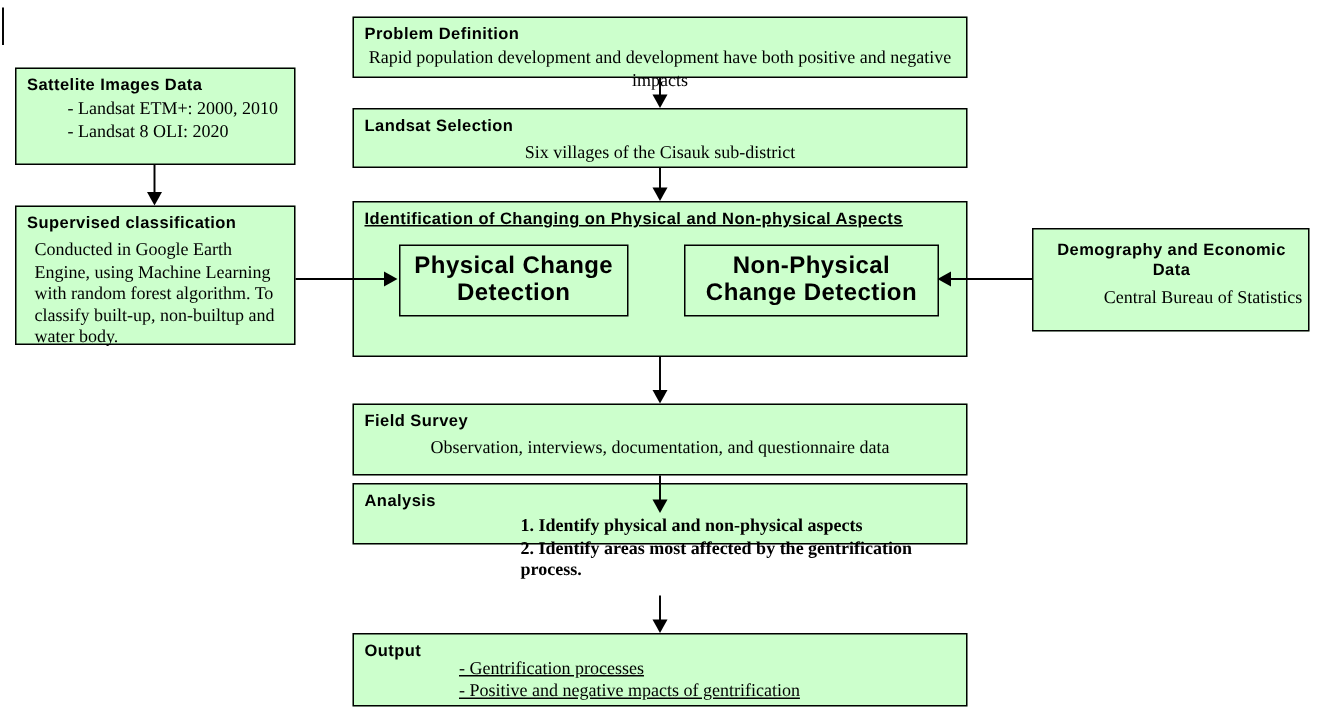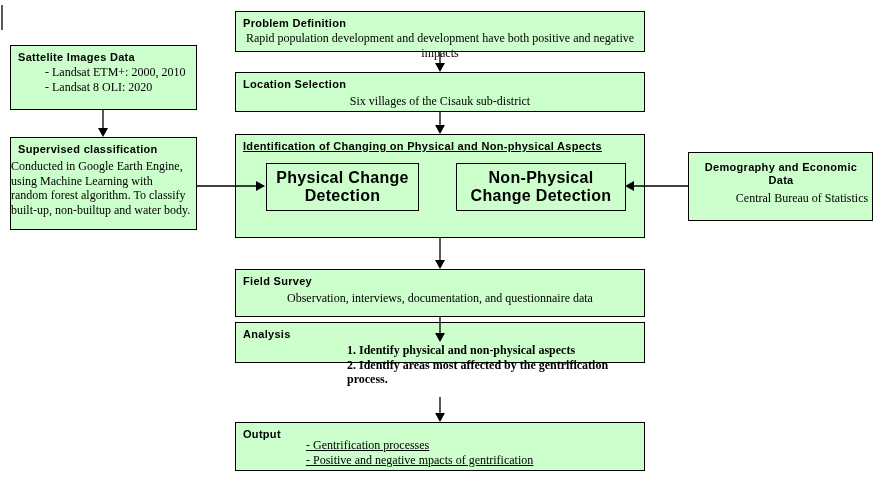--- a/index.html
+++ b/index.html
@@ -66,35 +66,35 @@
 <body>
 
 <div id="canvas">
 
   <div class="box z1" style="left:235px; top:11px; width:410px; height:41px;">
     <div class="title">Problem Definition</div>
     <div class="body-text centered" style="margin-top:1px;">Rapid population development and development have both positive and negative impacts</div>
   </div>
 
   <div class="box z1" style="left:235px; top:72px; width:410px; height:40px;">
-    <div class="title">Location Selection</div>
+    <div class="title">Landsat Selection</div>
     <div class="body-text centered" style="margin-top:3px;">Six villages of the Cisauk sub-district</div>
   </div>
 
   <div class="box z1" style="left:10px; top:45px; width:187px; height:65px;">
     <div class="title">Sattelite Images Data</div>
     <div class="body-text" style="padding-left:34px; margin-top:1px;">
       <div>- Landsat ETM+: 2000, 2010</div>
       <div>- Landsat 8 OLI: 2020</div>
     </div>
   </div>
 
   <div class="box z1" style="left:10px; top:137px; width:187px; height:93px;">
     <div class="title">Supervised classification</div>
-    <div class="body-text" style="padding:3px 5px 0 0;">Conducted in Google Earth Engine, using Machine Learning with random forest algorithm. To classify built-up, non-builtup and water body.</div>
+    <div class="body-text" style="padding:3px 5px 0 12px;">Conducted in Google Earth Engine, using Machine Learning with random forest algorithm. To classify built-up, non-builtup and water body.</div>
   </div>
 
   <div class="box z1" style="left:235px; top:134px; width:410px; height:104px;text-decoration:underline;">
     <div class="title">Identification of Changing on Physical and Non-physical Aspects</div>
     <div class="inner-box" style="left:30px; top:28px; width:153px; height:48px;">
       <span>Physical Change Detection</span>
     </div>
     <div class="inner-box" style="left:220px; top:28px; width:170px; height:48px;">
       <span>Non-Physical Change Detection</span>
     </div>

